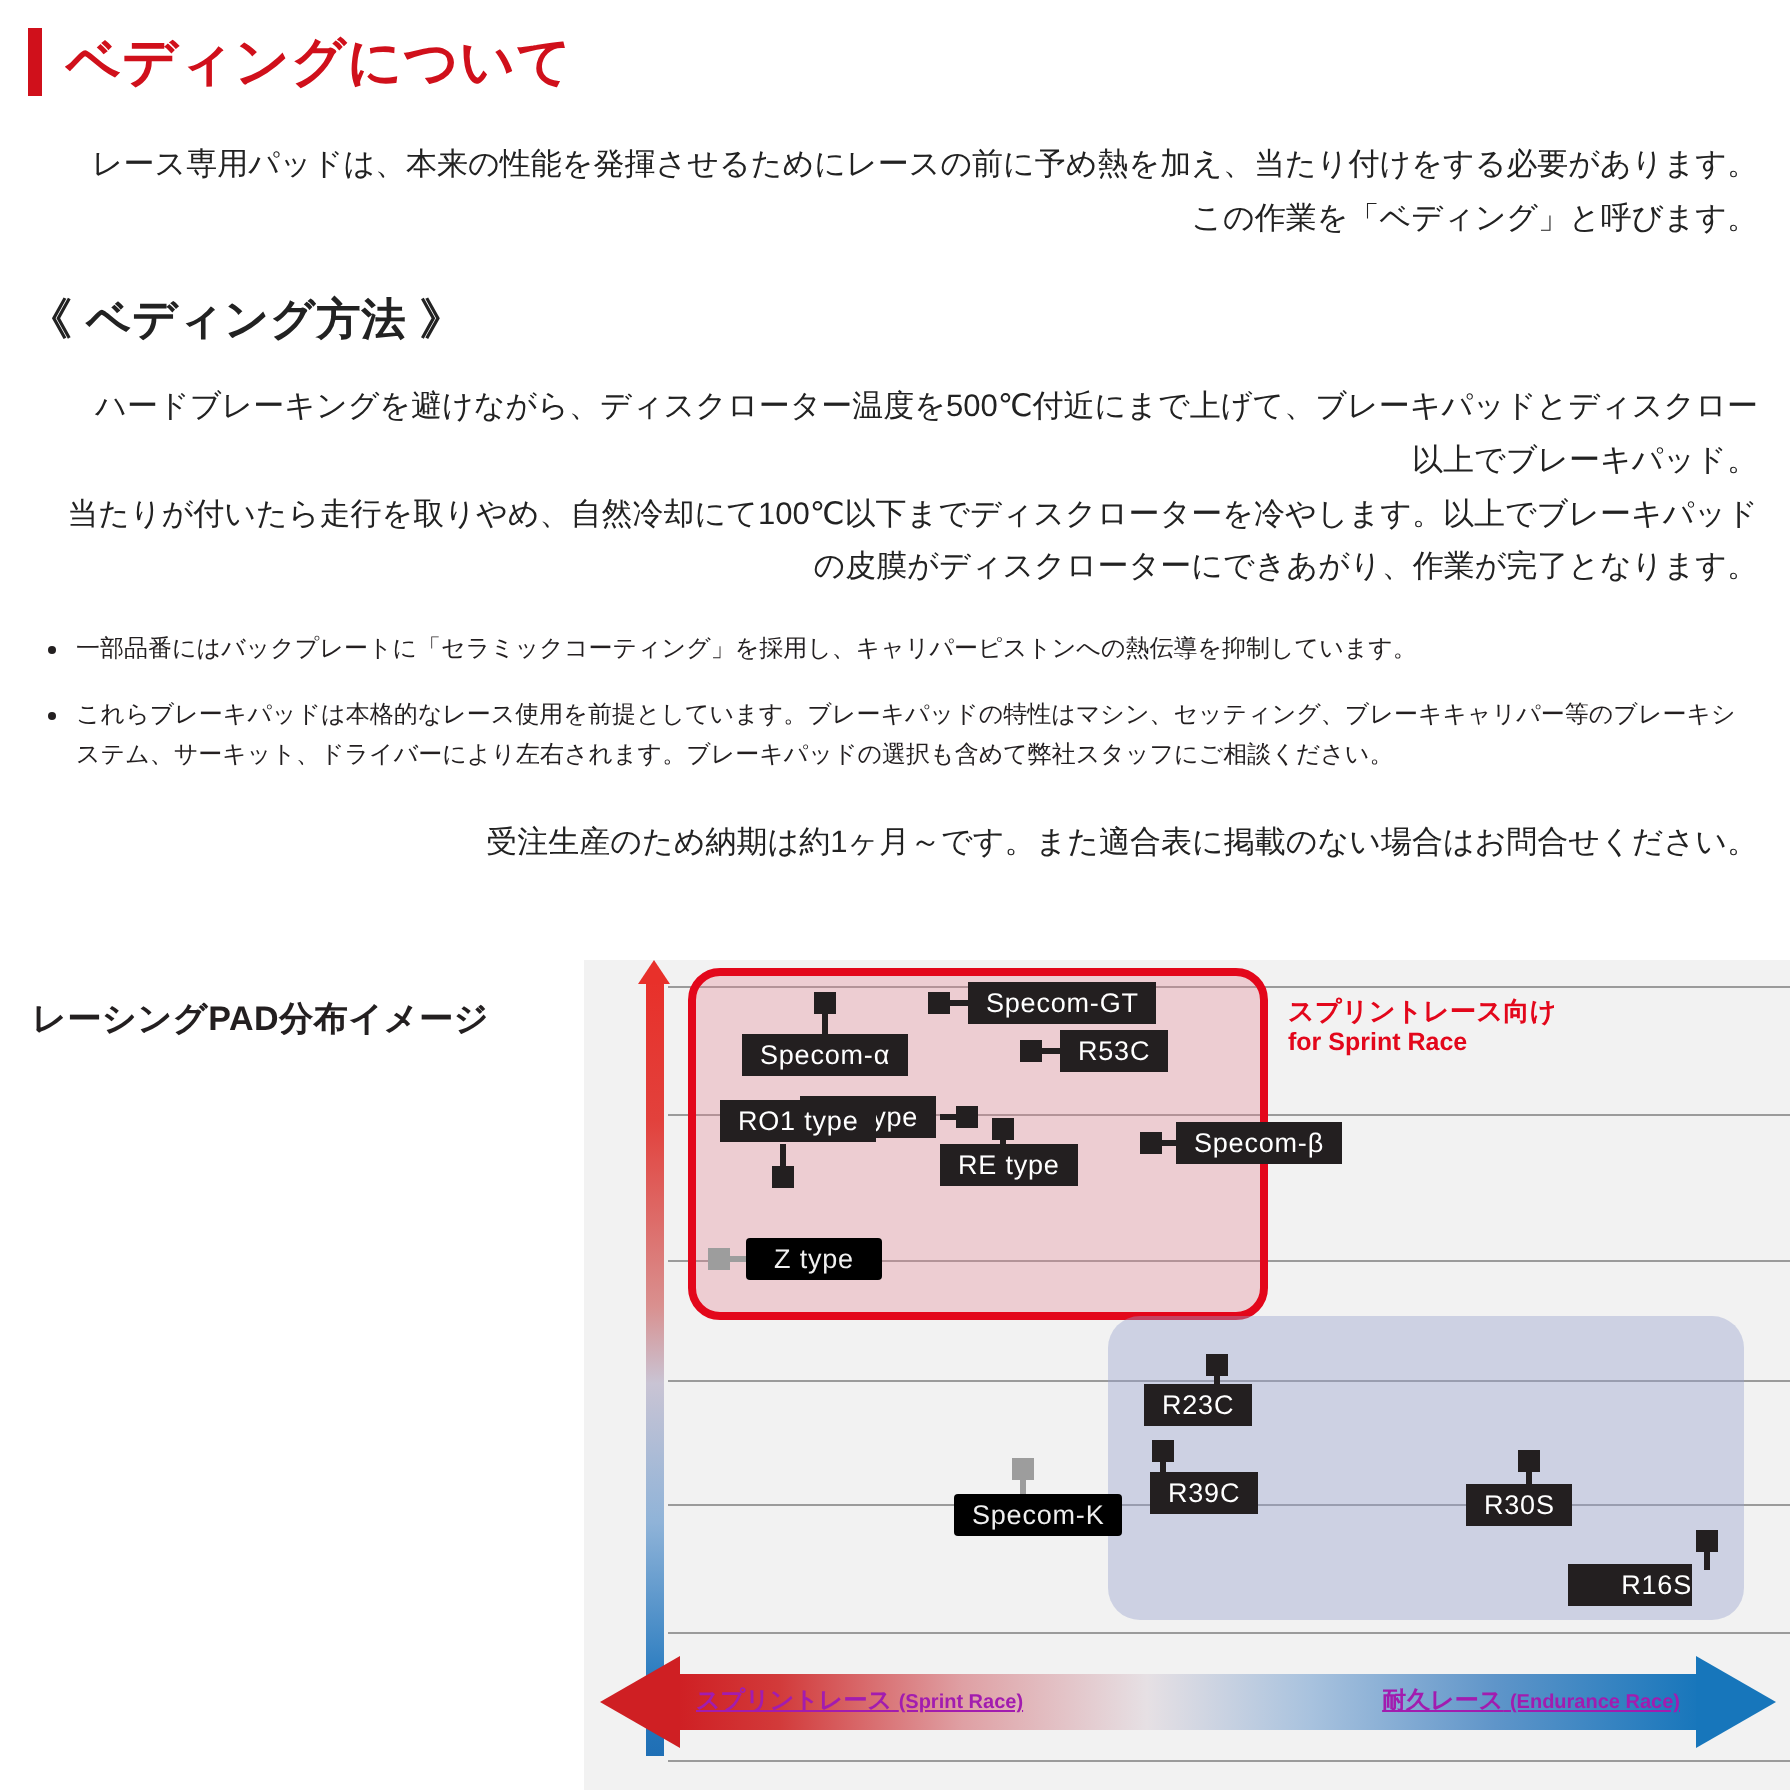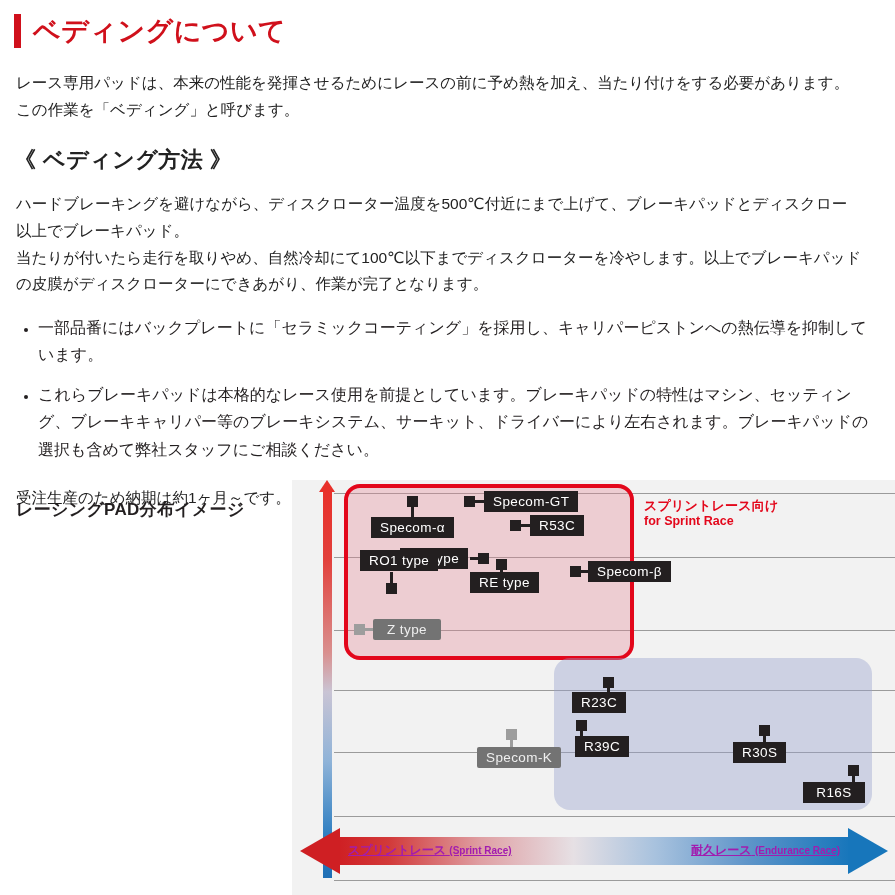--- a/index.html
+++ b/index.html
@@ -32,37 +32,37 @@
     line-height: 1;
   }
 
   
   .copy {
     margin: 0 16px;
     font-size: 15.5px;
     line-height: 1.72;
     color: #222222;
   }
-  .para { margin: 0; }
+  .para { margin: 0; text-align: right; }
   .gap-lg { height: 22px; }
   .gap-md { height: 16px; }
   .gap-sm { height: 9px; }
 
   .subhead {
     font-size: 22px;
     font-weight: bold;
     color: #222;
     margin: 0 0 0 14px;
     letter-spacing: 0.5px;
   }
 
   ul.bullets {
     margin: 0 16px 0 16px;
     padding: 0 0 0 22px;
-    font-size: 16px;
+    font-size: 12px;
     line-height: 1.72;
   }
   ul.bullets li { margin-bottom: 12px; }
   ul.bullets li::marker { font-size: 12px; }
 
   
   #chart-wrap {
     position: absolute;
     left: 0; top: 480px;
     width: 895px; height: 415px;
@@ -155,21 +155,21 @@
     background: #231f20;
     color: #ffffff;
     font-size: 13.5px;
     line-height: 21px;
     height: 21px;
     padding: 0 9px;
     white-space: nowrap;
     letter-spacing: 0.4px;
   }
   .chip.gray {
-    background: #737373;
+    background: #000000;
     color: #efefef;
     border-radius: 2px;
   }
 
   
   .hbar-wrap {
     position: absolute;
     left: 8px; top: 348px;
     width: 588px; height: 46px;
   }
@@ -317,21 +317,21 @@
     <div class="marker" style="left:284px; top:240px;"></div>
     <div class="stem" style="left:288px; top:251px; width:3px; height:10px;"></div>
     <div class="chip" style="left:283px; top:256px;">R39C</div>
 
     <div class="marker" style="left:467px; top:245px;"></div>
     <div class="stem" style="left:471px; top:256px; width:3px; height:9px;"></div>
     <div class="chip" style="left:441px; top:262px;">R30S</div>
 
     <div class="marker" style="left:556px; top:285px;"></div>
     <div class="stem" style="left:560px; top:296px; width:3px; height:9px;"></div>
-    <div class="chip" style="left:511px; top:302px; width:62px; text-align:center; padding:0;">R16S</div>
+    <div class="chip" style="left:492px; top:302px; width:62px; text-align:right; padding:0;">R16S</div>
 
     <div class="marker gray" style="left:214px; top:249px;"></div>
     <div class="stem gray" style="left:218px; top:260px; width:3px; height:8px;"></div>
     <div class="chip gray" style="left:185px; top:267px;">Specom-K</div>
 
     <div class="hbar-wrap">
       <div class="hbar-body"></div>
       <div class="hbar-left"></div>
       <div class="hbar-right"></div>
       <div class="hbar-text left">

